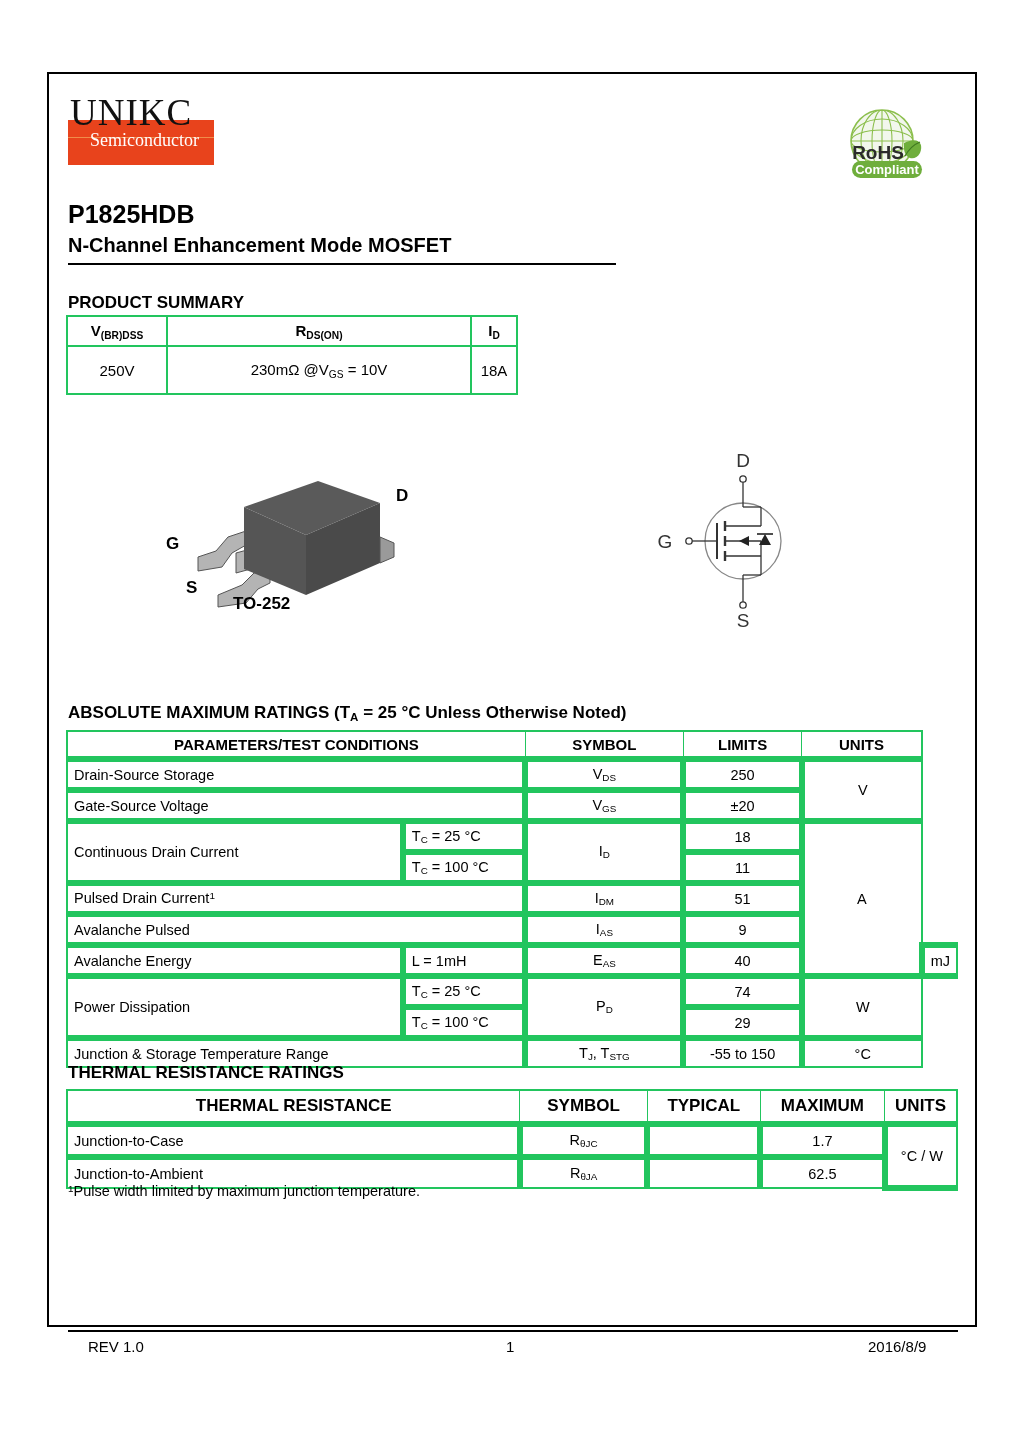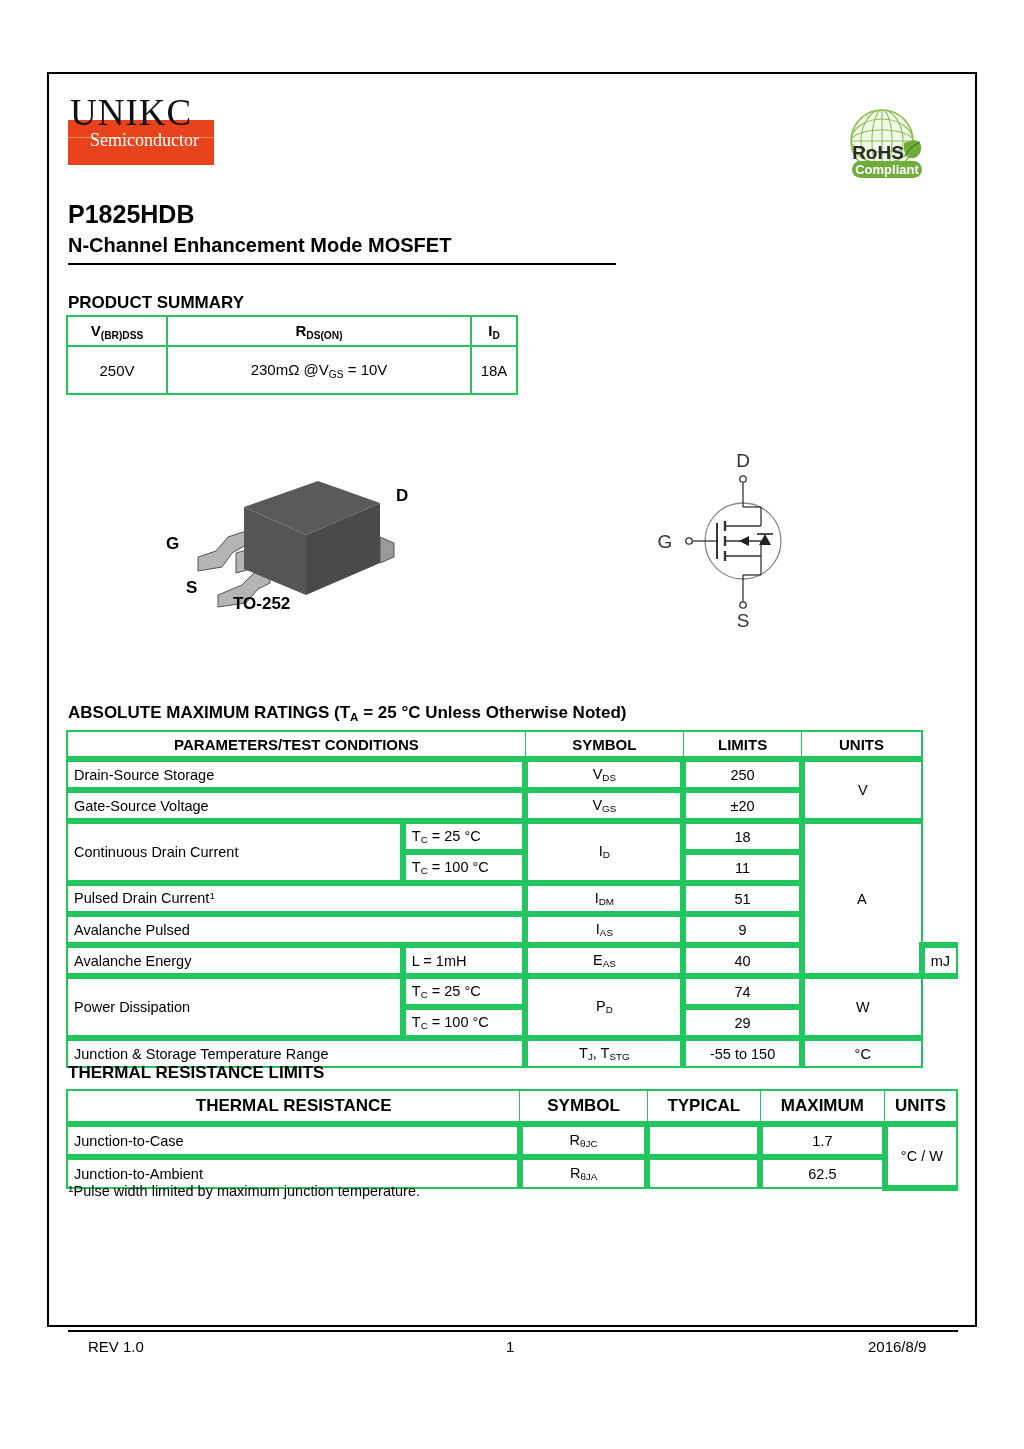--- a/index.html
+++ b/index.html
@@ -399,21 +399,21 @@
 
     <tr>
       <td colspan="2" class="tleft outer-l" style="border-bottom-width:2px">Junction &amp; Storage Temperature Range</td>
       <td style="border-bottom-width:2px"><span>T</span><sub>J</sub><span>, T</span><sub>STG</sub></td>
       <td style="border-bottom-width:2px">-55 to 150</td>
       <td class="outer-r" style="border-bottom-width:2px">°C</td>
     </tr>
   </tbody>
 </table>
 
-<div class="section-head" id="trr-head">THERMAL RESISTANCE LIMITS</div>
+<div class="section-head" id="trr-head">THERMAL RESISTANCE RATINGS</div>
 
 <table id="thermal-table">
   <thead>
     <tr>
       <th style="width:491px; border-left-width:2px">THERMAL RESISTANCE</th>
       <th style="width:121px">SYMBOL</th>
       <th style="width:104px">TYPICAL</th>
       <th style="width:116px">MAXIMUM</th>
       <th style="width:60px; border-right-width:2px">UNITS</th>
     </tr>

